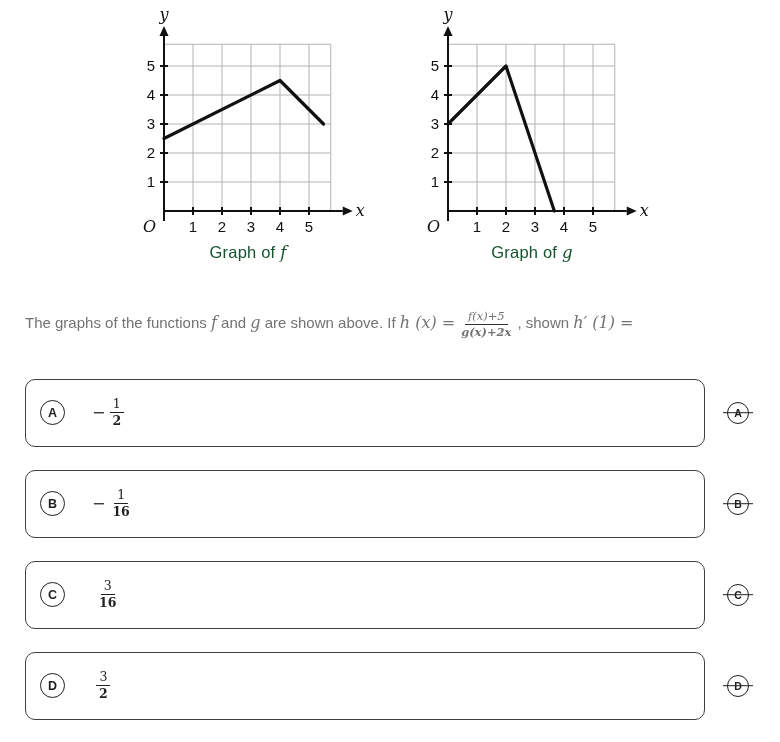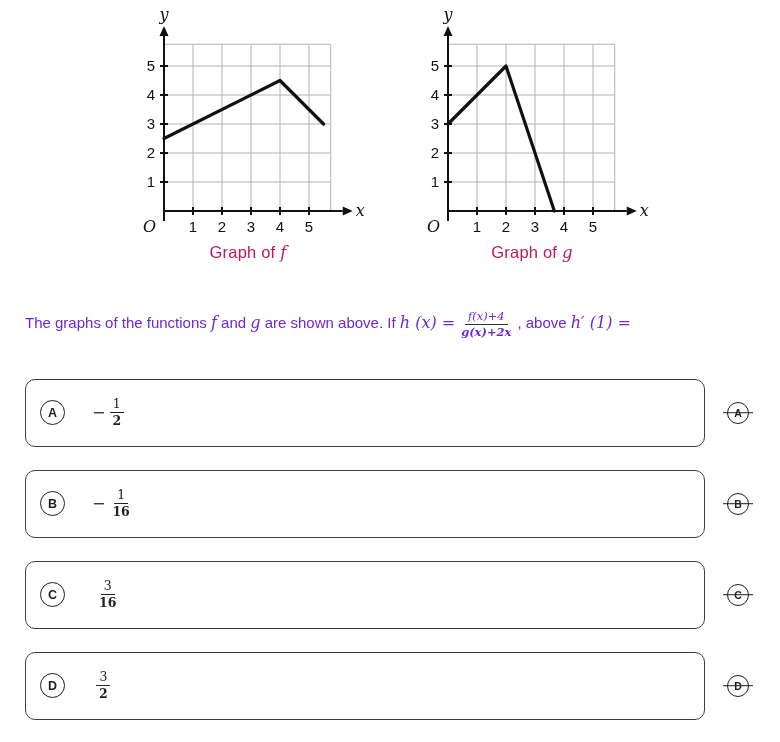--- a/index.html
+++ b/index.html
@@ -2,25 +2,25 @@
 <html><head>
 <meta charset="utf-8">
 <style>
   * { box-sizing: border-box; margin: 0; padding: 0; }
   html, body { width: 780px; height: 742px; background: #ffffff; overflow: hidden; }
   body { font-family: "Liberation Sans", sans-serif; color: #333; }
 
   
   .graphs-row { display: flex; justify-content: center; gap: 40px; padding-top: 6px; }
   .graph { display: flex; flex-direction: column; align-items: center; }
-  .caption { font-size: 16.5px; color: #be185d; margin-top: 2px; letter-spacing: .2px; }
+  .caption { font-size: 16.5px; color: #14532d; margin-top: 2px; letter-spacing: .2px; }
   .mi { font-family: "DejaVu Serif", serif; font-style: italic; }
 
   
-  .question { margin: 48px 0 0 25px; font-size: 15px; color: #6d28d9; line-height: 1.5; }
+  .question { margin: 48px 0 0 25px; font-size: 15px; color: #737373; line-height: 1.5; }
   .question .mi { font-size: 16px; }
   .frac { display: inline-flex; flex-direction: column; align-items: center; vertical-align: middle; margin: 0 3px; line-height: 1.12; }
   .frac .num, .frac .den { font-size: 11.5px; padding: 0 3px; }
   .frac .num { border-bottom: 1px solid #333; padding-bottom: 1px; }
   .frac .den { padding-top: 1px; font-weight: bold; }
 
   
   .options { margin: 40px 0 0 25px; }
   .option-row { display: flex; align-items: center; margin-bottom: 23px; }
   .option-box { width: 680px; height: 68px; border: 1.4px solid #3f3f3f; border-radius: 10px;
@@ -130,23 +130,23 @@
         <text x="38" y="14" text-anchor="middle" font-size="16" font-style="italic" font-family="DejaVu Serif, serif" fill="#111">y</text>
         <text x="229.75" y="210" font-size="16" font-style="italic" font-family="DejaVu Serif, serif" fill="#111">x</text>
         <text x="30" y="226" text-anchor="end" font-size="16" font-style="italic" font-family="DejaVu Serif, serif" fill="#111">O</text>
         <polyline points="38,118 96,60 144.33429999999998,205" fill="none" stroke="#111" stroke-width="3.2" stroke-linejoin="round" stroke-linecap="round"></polyline>
       </svg>
     <figcaption class="caption"><span>Graph of </span><span class="mi">g</span></figcaption>
   </figure>
 </div>
 
 <div class="question"><span>The graphs of the functions </span><span class="mi">f</span><span> and </span><span class="mi">g</span><span> are shown above. If </span><span class="mi">h (x) =</span><span class="frac">
-      <span class="num mi">f(x)+4</span>
+      <span class="num mi">f(x)+5</span>
       <span class="den mi">g(x)+2x</span>
-    </span><span>, above </span><span class="mi">h′ (1) =</span></div>
+    </span><span>, shown </span><span class="mi">h′ (1) =</span></div>
 
 <div class="options">
 
   <div class="option-row">
     <div class="option-box">
       <span class="letter-circle">
           <span>A</span>
         </span>
       <span class="answer">
           <span class="sign">−</span>

